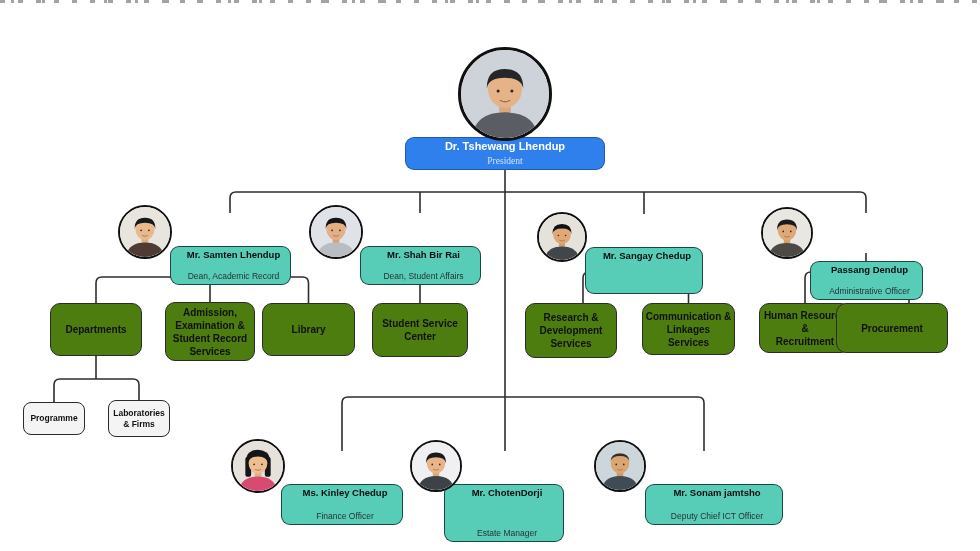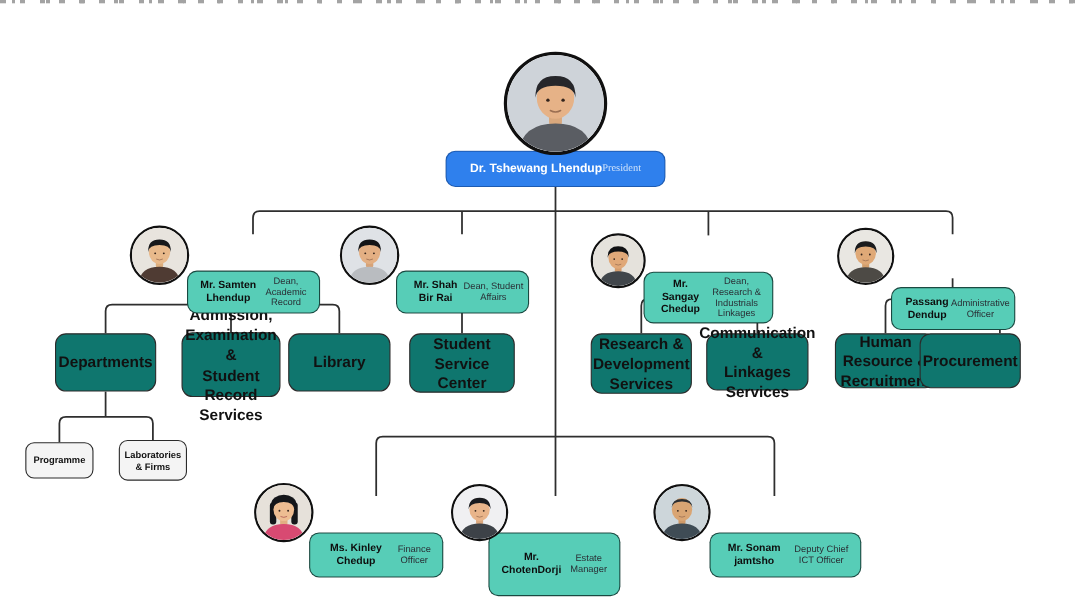--- a/index.html
+++ b/index.html
@@ -6,32 +6,32 @@
   .canvas{position:relative;width:980px;height:551px;background:#ffffff;overflow:hidden;
           font-family:"Liberation Sans","DejaVu Sans",sans-serif;}
   .top-artifacts{position:absolute;top:0;left:0;right:0;height:3px;opacity:.40;
       background:
         repeating-linear-gradient(90deg,#1c1c1c 0 5px,transparent 5px 18px),
         repeating-linear-gradient(90deg,transparent 0 11px,#1c1c1c 11px 14px,transparent 14px 31px);}
   svg.wires{position:absolute;left:0;top:0;width:980px;height:551px;z-index:0;}
   svg.wires path{stroke:#2e2e2e;stroke-width:1.6;fill:none;}
 
   .pbox{position:absolute;z-index:2;box-sizing:border-box;border-radius:9px;
-        display:flex;align-items:center;justify-content:center;
+        display:flex;flex-direction:column;align-items:center;justify-content:space-between;
         text-align:center;padding:2px 4px 2px 10px;}
   .blue{background:#2F80ED;border:1.5px solid rgba(15,60,130,.55);padding:2px 4px;}
   .teal{background:#57CDB7;border:1.4px solid rgba(10,40,35,.8);margin-top:33px;}
   .p-name{font-weight:bold;font-size:11px;color:#ffffff;line-height:1.25;}
   .p-title{font-size:9.5px;color:#cfe2fb;line-height:1.2;font-family:Liberation Serif, serif;}
   .t-name{font-weight:bold;font-size:9.5px;color:#0d0d0d;line-height:1.25;}
   .t-sub{font-size:8.5px;color:#2a3036;line-height:1.15;white-space:pre-line;}
 
-  .unit{position:absolute;z-index:2;box-sizing:border-box;background:#0f766e;
+  .unit{position:absolute;z-index:2;box-sizing:border-box;background:#4d7c0f;
         border:1.5px solid #2b2b2b;border-radius:10px;display:flex;align-items:center;
-        justify-content:center;text-align:center;font-weight:bold;font-size:14px;
+        justify-content:center;text-align:center;font-weight:bold;font-size:10px;
         line-height:1.3;color:#111;white-space:pre-line;padding:2px;}
   .sub-unit{background:#F4F4F4;font-size:8.5px;border-radius:8px;line-height:1.25;}
 
   .photo{position:absolute;z-index:3;border-radius:50%;border:2.4px solid #101010;
          overflow:hidden;background:#fff;box-sizing:border-box;}
   .photo.big{border-width:3.2px;}
   .photo svg{display:block;width:100%;height:100%;}
 </style>
 </head>
 <body>
@@ -61,31 +61,31 @@
   <div class="unit" style="left:165px;top:302px;width:90px;height:59px">
     <span>Admission,
 Examination &amp;
 Student Record
 Services</span></div>
   <div class="unit" style="left:262px;top:303px;width:93px;height:53px">
     <span>Library</span></div>
   <div class="unit" style="left:372px;top:303px;width:96px;height:54px">
     <span>Student Service
 Center</span></div>
-  <div class="unit" style="left:537px;top:303px;width:92px;height:55px">
+  <div class="unit" style="left:525px;top:303px;width:92px;height:55px">
     <span>Research &amp;
 Development
 Services</span></div>
   <div class="unit" style="left:642px;top:303px;width:93px;height:52px">
     <span>Communication &amp;
 Linkages Services</span></div>
   <div class="unit" style="left:759px;top:303px;width:92px;height:50px">
     <span>Human Resource &amp;
 Recruitment</span></div>
-  <div class="unit" style="left:836px;top:303px;width:92px;height:50px">
+  <div class="unit" style="left:836px;top:303px;width:112px;height:50px">
     <span>Procurement</span></div>
 
   <div class="unit sub-unit" style="left:23px;top:402px;width:62px;height:33px">
     <span>Programme</span></div>
   <div class="unit sub-unit" style="left:108px;top:400px;width:62px;height:37px">
     <span>Laboratories
 &amp; Firms</span></div>
 
   <div class="pbox blue" style="left:405px;top:137px;width:200px;height:33px">
     <div class="p-name">Dr. Tshewang Lhendup</div>
@@ -97,22 +97,20 @@
     <div class="t-sub">Dean, Academic Record</div>
   </div>
 
   <div class="pbox teal" style="left:360px;top:213px;width:121px;height:39px">
     <div class="t-name">Mr. Shah Bir Rai</div>
     <div class="t-sub">Dean, Student Affairs</div>
   </div>
 
   <div class="pbox teal" style="left:585px;top:214px;width:118px;height:47px">
     <div class="t-name">Mr. Sangay Chedup</div>
-    <div class="t-sub">Dean, Research &amp; Industrials
-Linkages</div>
   </div>
 
   <div class="pbox teal" style="left:810px;top:228px;width:113px;height:39px">
     <div class="t-name">Passang Dendup</div>
     <div class="t-sub">Administrative Officer</div>
   </div>
 
   <div class="pbox teal" style="left:281px;top:451px;width:122px;height:41px">
     <div class="t-name">Ms. Kinley Chedup</div>
     <div class="t-sub">Finance Officer</div>

